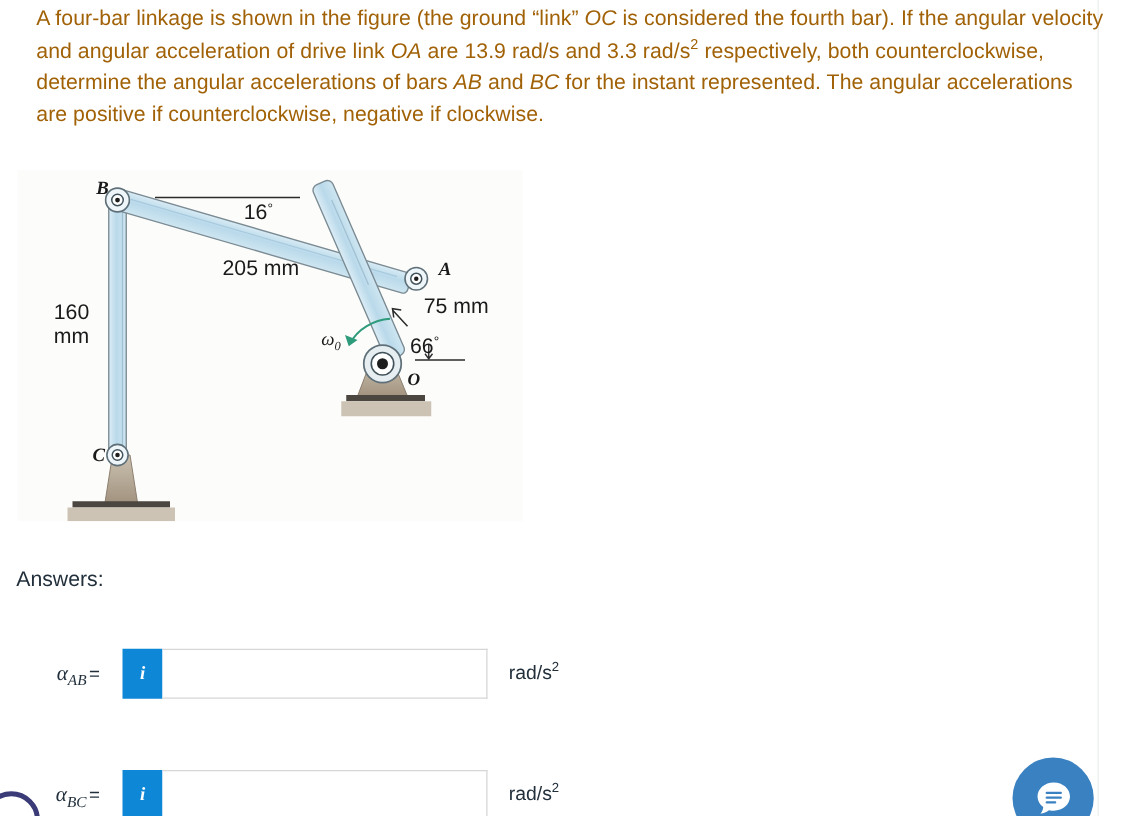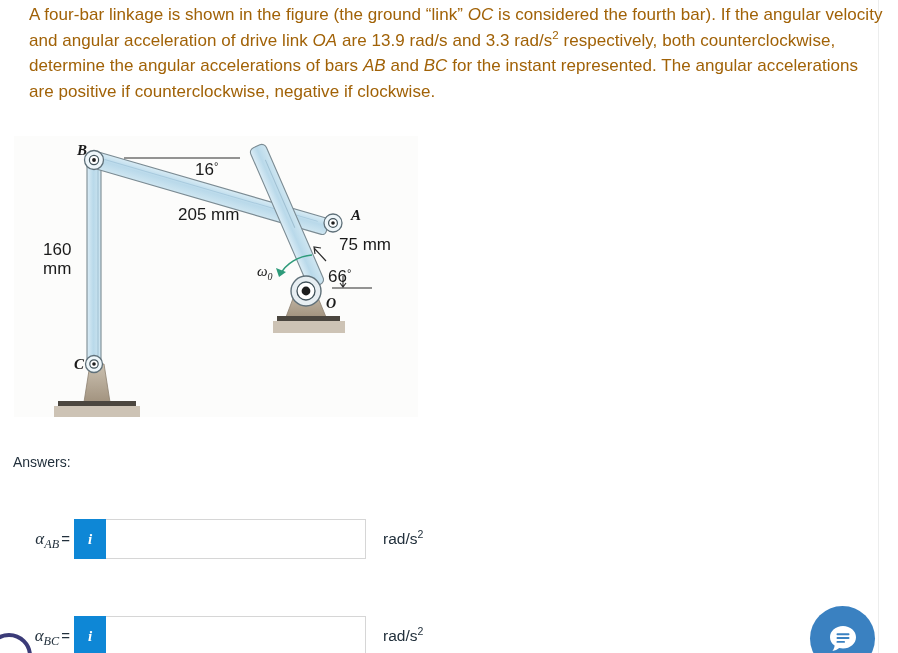--- a/index.html
+++ b/index.html
@@ -62,38 +62,38 @@
     height: 281px;
     background: #fcfcfb;
   }
   #figure-svg { display: block; }
 
   
   #answers-label {
     position: absolute;
     left: 13px;
     top: 454px;
-    font-size: 14px;
+    font-size: 17px;
     color: #22303c;
   }
 
   .answer-row {
     position: absolute;
     left: 0;
     height: 40px;
     display: flex;
     align-items: center;
   }
   #answer-row-ab { top: 519px; }
   #answer-row-bc { top: 616px; }
 
   .ans-symbol {
-    width: 74px;
+    width: 98px;
     text-align: right;
-    padding-right: 4px;
+    padding-right: 18px;
     font-size: 17px;
     font-style: italic;
     color: #22303c;
     font-family: "Liberation Serif", serif;
     white-space: nowrap;
     box-sizing: border-box;
   }
   .ans-symbol .sub {
     font-size: 0.72em;
     vertical-align: sub;

